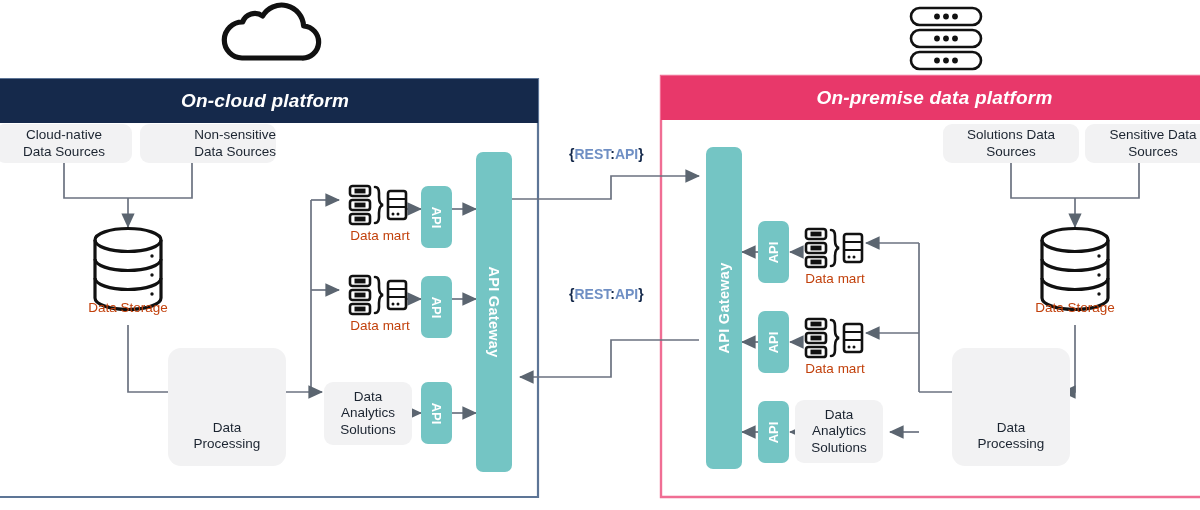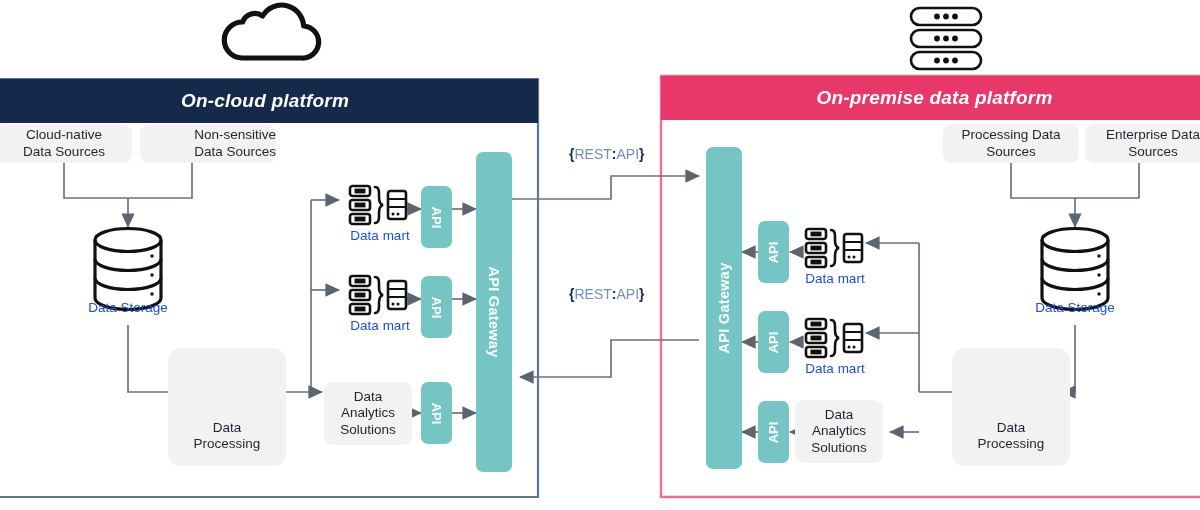--- a/index.html
+++ b/index.html
@@ -41,28 +41,28 @@
   }
   .teal span{
     color:#ffffff;font-size:13px;font-weight:600;white-space:nowrap;
   }
   .rot-cw span{transform:rotate(90deg);}
   .rot-ccw span{transform:rotate(-90deg);}
   .gw span{font-size:14.5px;font-weight:600;letter-spacing:.3px;}
 
   
   .caption{
-    position:absolute;text-align:center;font-size:13.5px;line-height:1.2;color:#1d4ed8;
+    position:absolute;text-align:center;font-size:13.5px;line-height:1.2;color:#c2410c;
   }
 
   
   .rest{
     position:absolute;font-size:14px;font-weight:bold;white-space:nowrap;color:#15294b;
   }
-  .rest b{color:#6f8fc4;font-weight:normal;}
+  .rest b{color:#6f8fc4;font-weight:bold;}
 </style>
 </head>
 <body>
 
 <div id="stage">
 
   <svg class="layer" viewBox="0 0 1200 510">
     <defs>
       <marker id="arr" markerWidth="9" markerHeight="9" refX="8" refY="4.5" orient="auto">
         <path d="M0,0.6 L8.6,4.5 L0,8.4 z" fill="#5b6570"></path>
@@ -367,24 +367,24 @@
   <div class="proc-box" style="left:952px;top:348px;width:118px;height:118px;"></div>
   <div class="proc-label" style="left:952px;top:420px;width:118px;">
     <div>Data</div>
     <div>Processing</div>
   </div>
 
   <div class="caption" style="left:1005px;top:300px;width:140px;">Data Storage</div>
 
   <div class="soft-box" style="left:943px;top:124px;width:136px;height:39px;">
     <div>
-      <div>Processing Data</div>
+      <div>Solutions Data</div>
       <div>Sources</div>
     </div>
   </div>
   <div class="soft-box" style="left:1085px;top:124px;width:136px;height:39px;">
     <div>
-      <div>Enterprise Data</div>
+      <div>Sensitive Data</div>
       <div>Sources</div>
     </div>
   </div>
 
 </div>
 
 </body></html>

